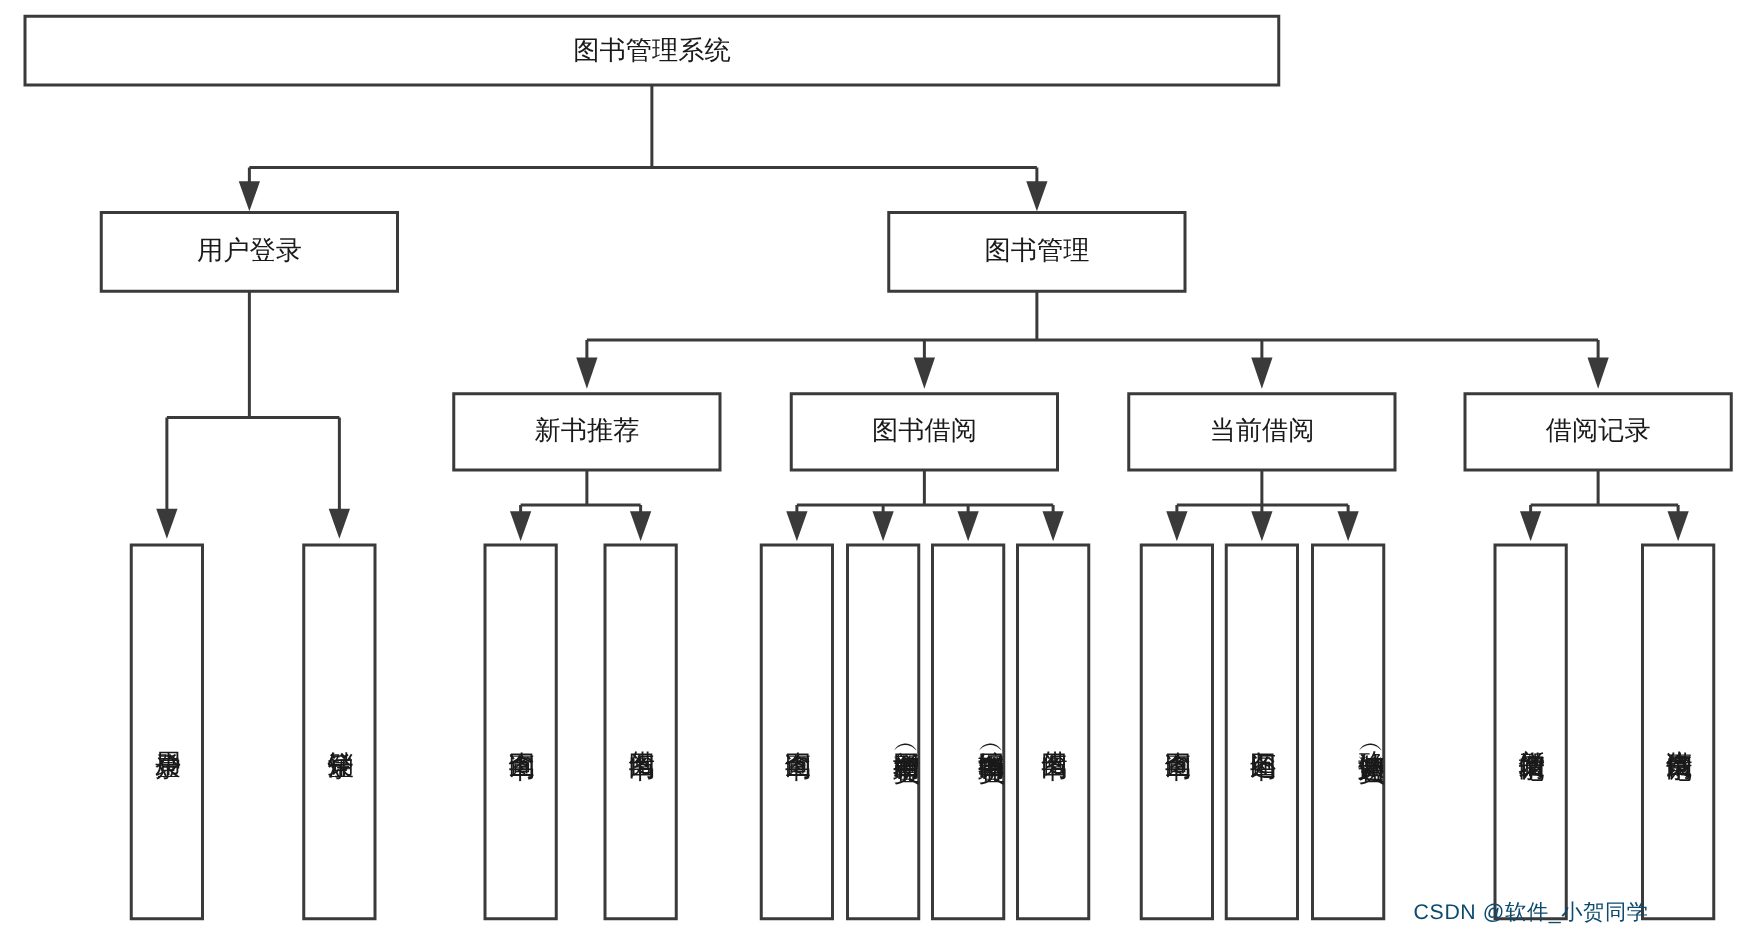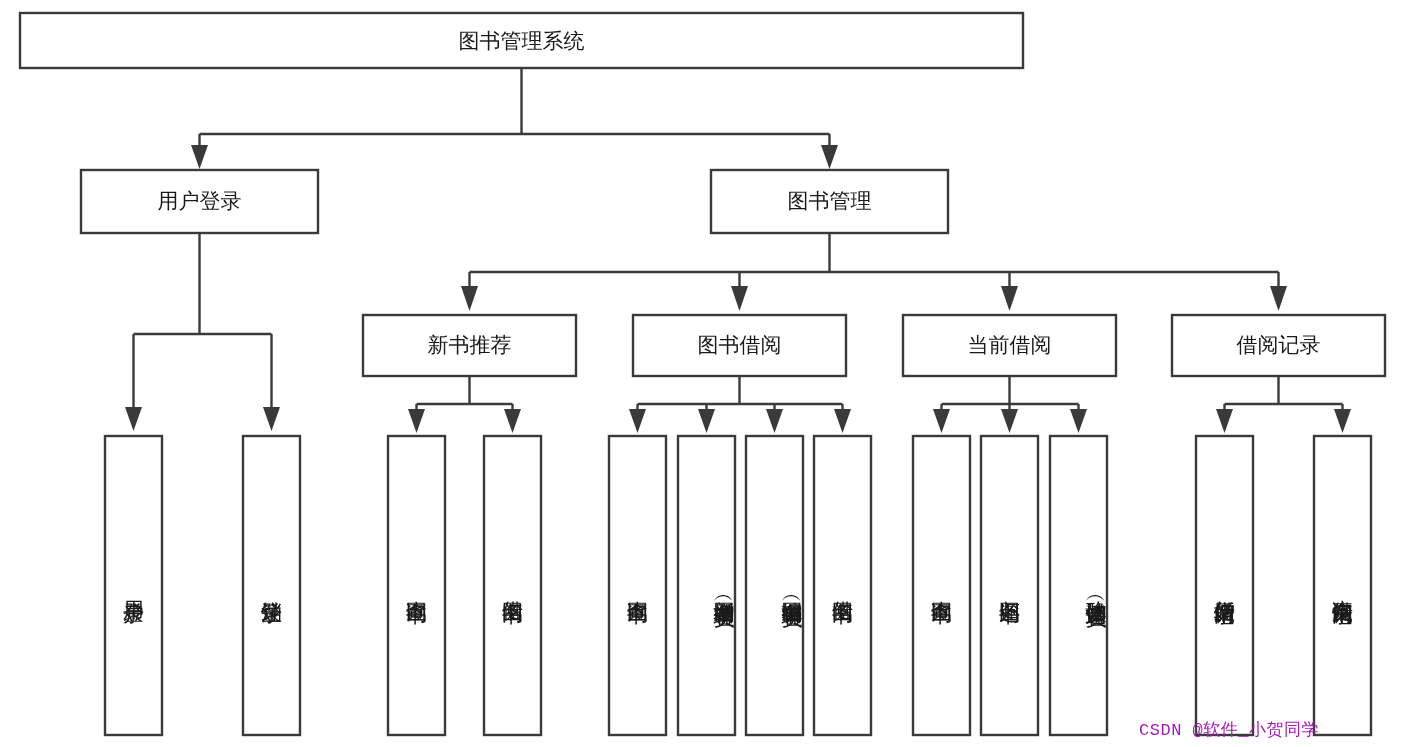--- a/index.html
+++ b/index.html
@@ -60,23 +60,23 @@
     display: flex;
     align-items: center;
     justify-content: center;
     white-space: nowrap;
     pointer-events: none;
   }
   .watermark {
     position: absolute;
     right: 12px;
     bottom: 6px;
-    font-family: Liberation Mono, monospace;
+    font-family: Liberation Sans, sans-serif;
     font-size: 17px;
-    color: #a21caf;
+    color: #0c4a6e;
     letter-spacing: 0.5px;
     user-select: none;
   }
 </style>
 </head>
 <body>
 
 <div id="diagram-root">
 
   <svg class="flow" viewBox="0 0 1405 747" xmlns="http://www.w3.org/2000/svg">

